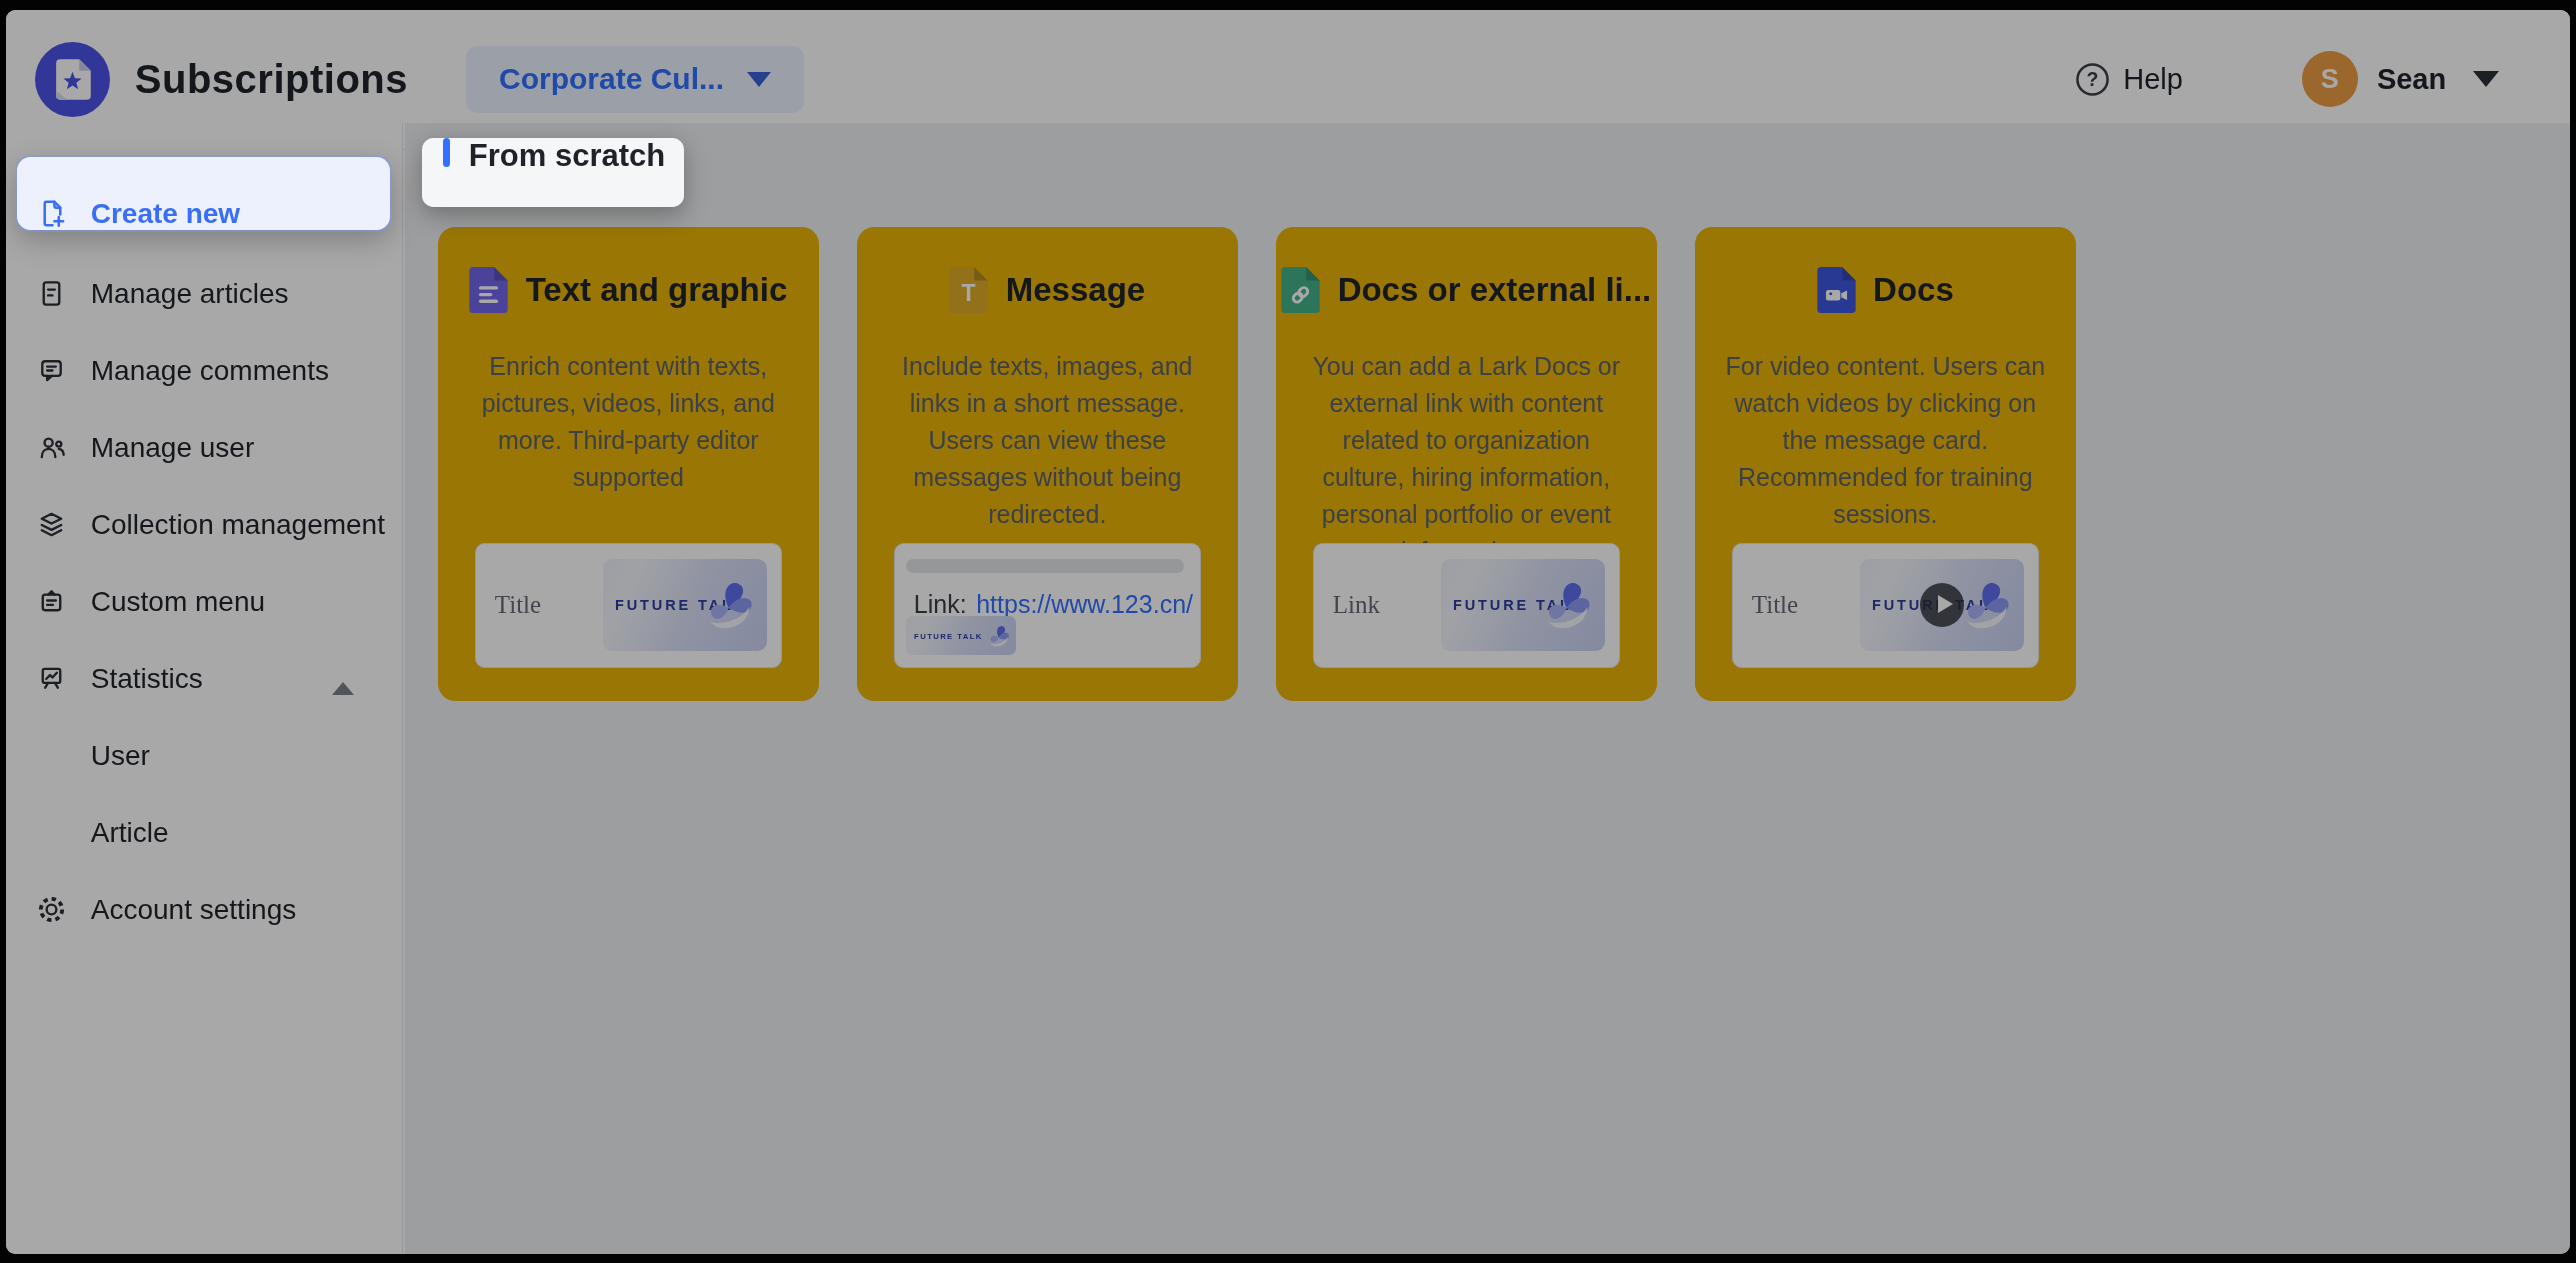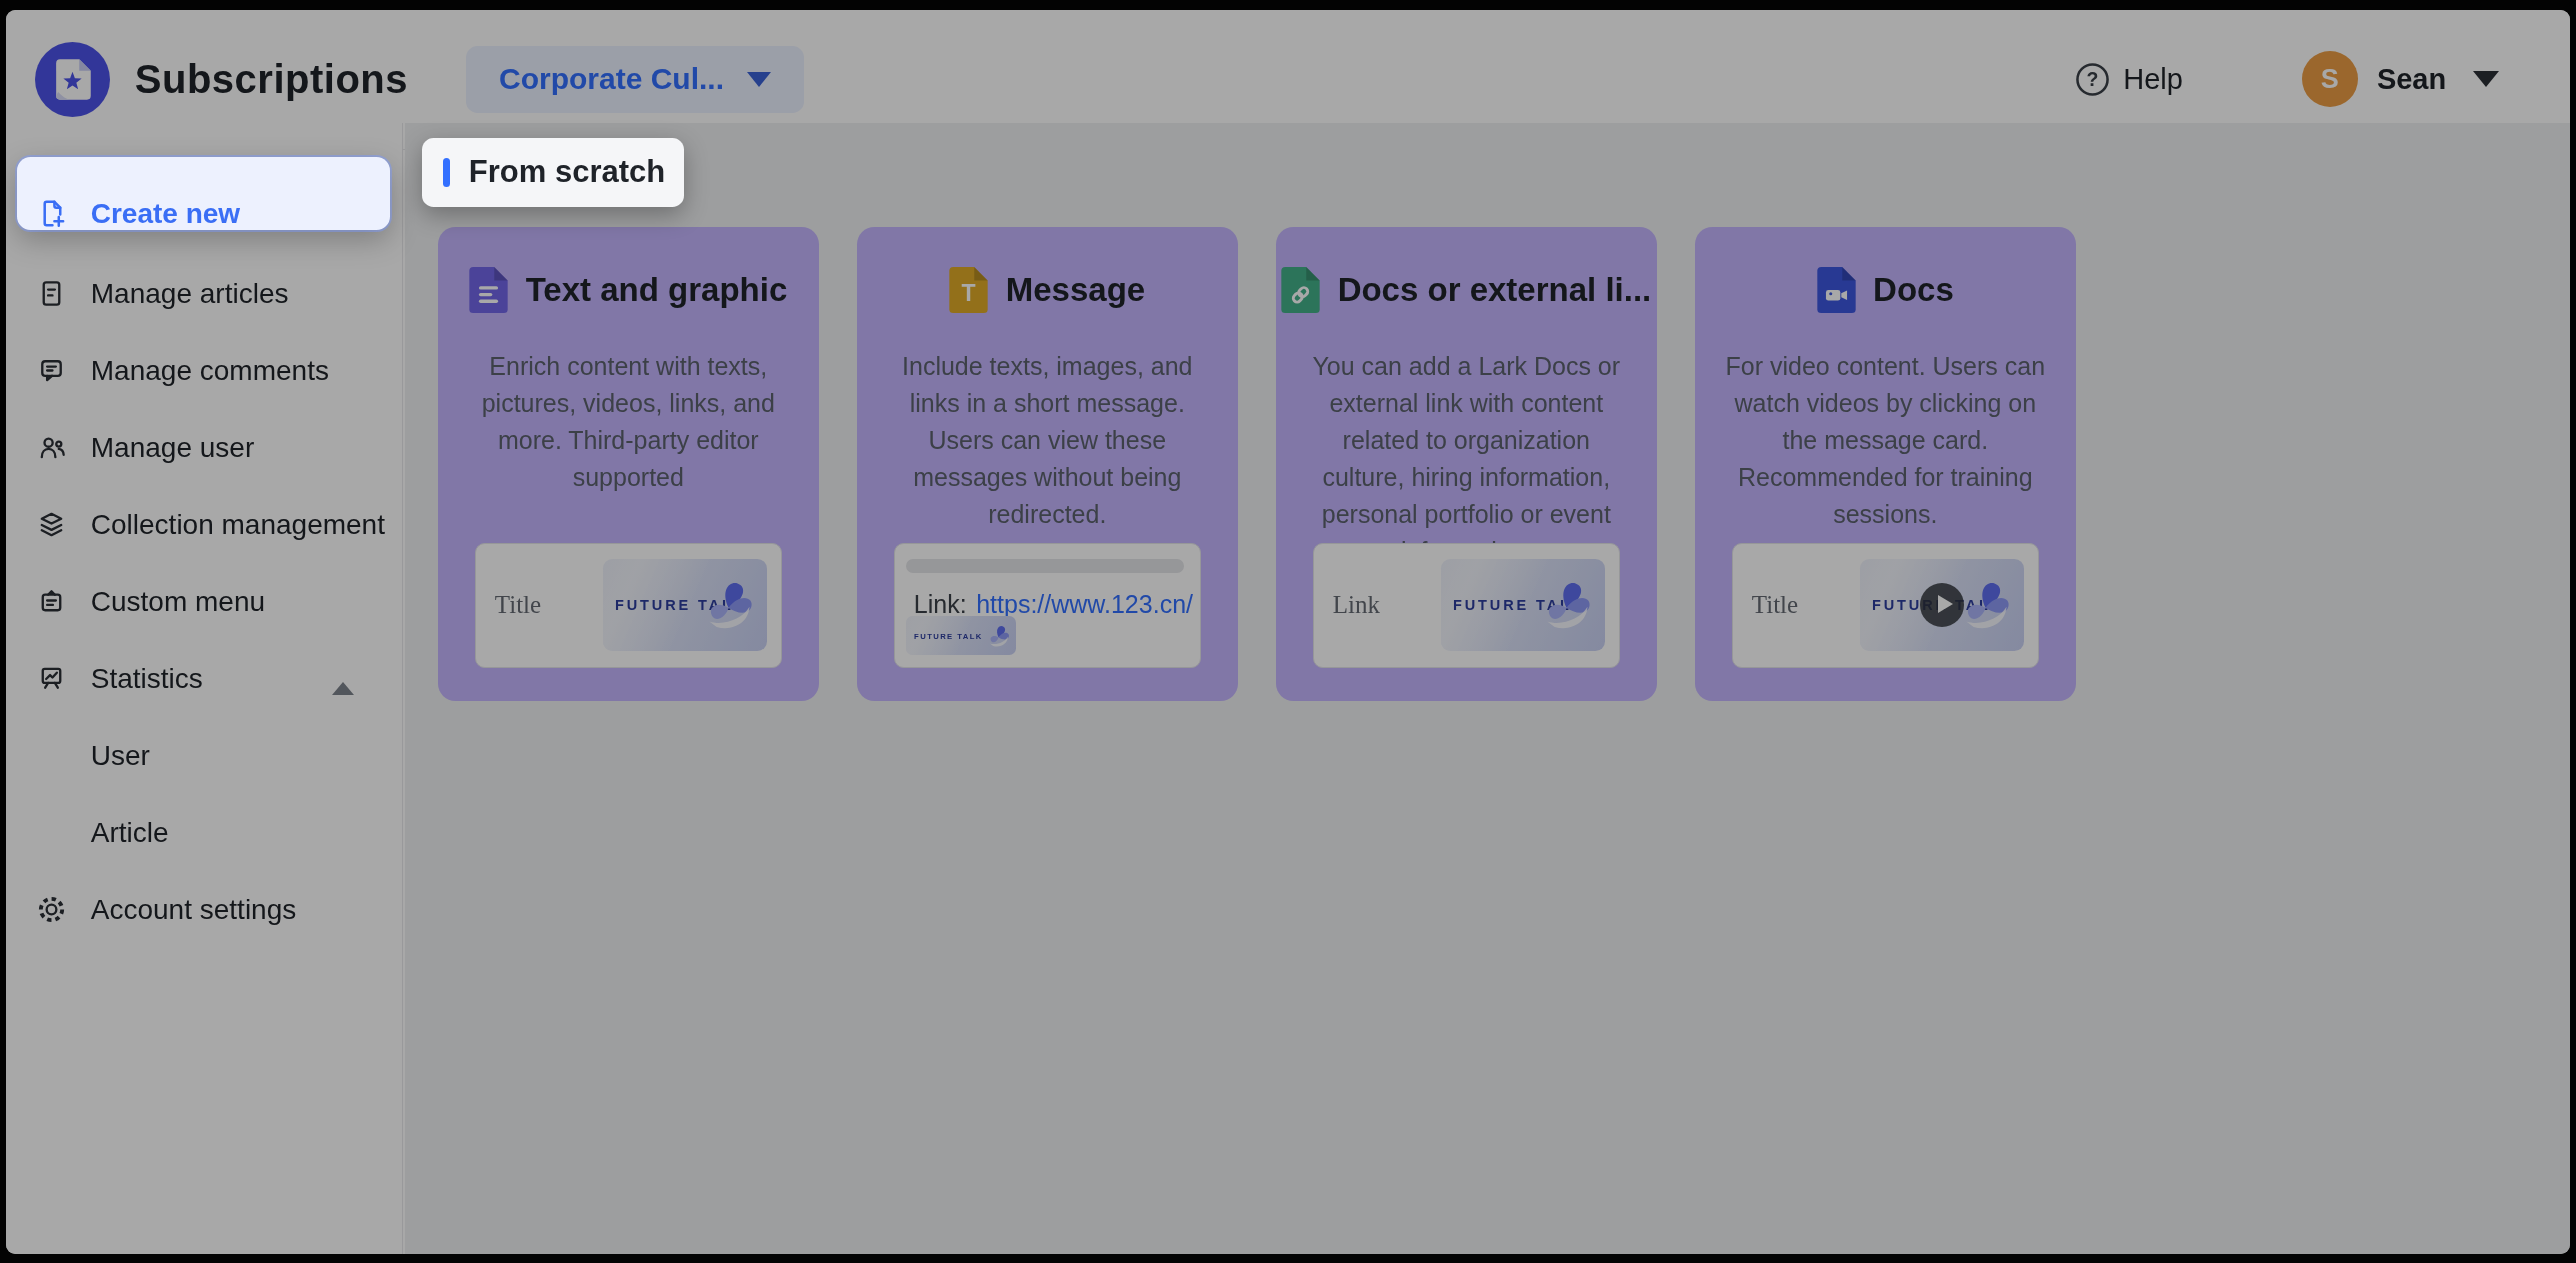--- a/index.html
+++ b/index.html
@@ -36,27 +36,27 @@
   .nav-item.sub .lbl { margin-left:56px; }
   .nav-item.active { height:73px; margin:0 11.6px 3.9px 11.6px; padding-left:17.3px; border-radius:13.5px;
             background:#edf1fe; box-shadow:0 0 0 1.9px rgba(120,150,255,.45), 0 9.6px 29px rgba(0,0,0,.25); }
   .nav-item.active .lbl { color:#3a6ef5; font-weight:700; }
   .caret-up { width:0; height:0; border-left:11.6px solid transparent; border-right:11.6px solid transparent;
               border-bottom:13.5px solid #7d838c; margin-left:auto; margin-right:48px; }
 
   
   .main { position:absolute; left:399px; right:0; top:113px; bottom:0; background:#eff0f2; }
   .section-chip { position:absolute; left:17.3px; top:15.4px; width:262px; height:69px; background:#f5f6f8;
-                  border-radius:11.6px; display:flex; align-items:center; padding-left:21px;
+                  border-radius:11.6px; display:flex; padding-left:21px;
                   box-shadow:0 7.7px 25px rgba(0,0,0,.30); }
   .section-chip .bar { width:6.7px; height:29px; border-radius:3.9px; background:#3370ff; }
   .section-chip .lbl { font-size:31px; font-weight:700; color:#1f2329; margin-left:19px; }
 
   .cards { position:absolute; left:33px; top:104px; display:flex; gap:38px; }
-  .card { width:381px; height:474px; background:#c4b5fd; border-radius:17.3px; position:relative; cursor:pointer; }
+  .card { width:381px; height:474px; background:#eab308; border-radius:17.3px; position:relative; cursor:pointer; }
   .card-head { display:flex; align-items:center; justify-content:center; gap:17.3px; margin-top:40px; }
   .card-title { font-size:33px; font-weight:700; color:#1f2329; white-space:nowrap; }
   .card-desc { margin:35px auto 0; width:324px; font-size:25px; line-height:37px; color:#5b626d; text-align:center; }
 
   .preview { position:absolute; left:37px; right:37px; bottom:33px; height:125px; border:1.9px solid #e4e5e9;
              border-radius:9.6px; background:#ffffff; }
   .pv-label { position:absolute; left:19px; top:50%; transform:translateY(-50%); font-size:25px; color:#646a73;font-family:Liberation Serif, serif; }
   .thumb { position:absolute; right:13.5px; top:15.4px; width:164px; height:92px; border-radius:9.6px; overflow:hidden;
            background:linear-gradient(115deg,#e9edf9 0%,#dde3f7 45%,#c9d1f3 100%); }
   .thumb:after { content:""; position:absolute; left:-30%; top:-60%; width:80%; height:220%;

